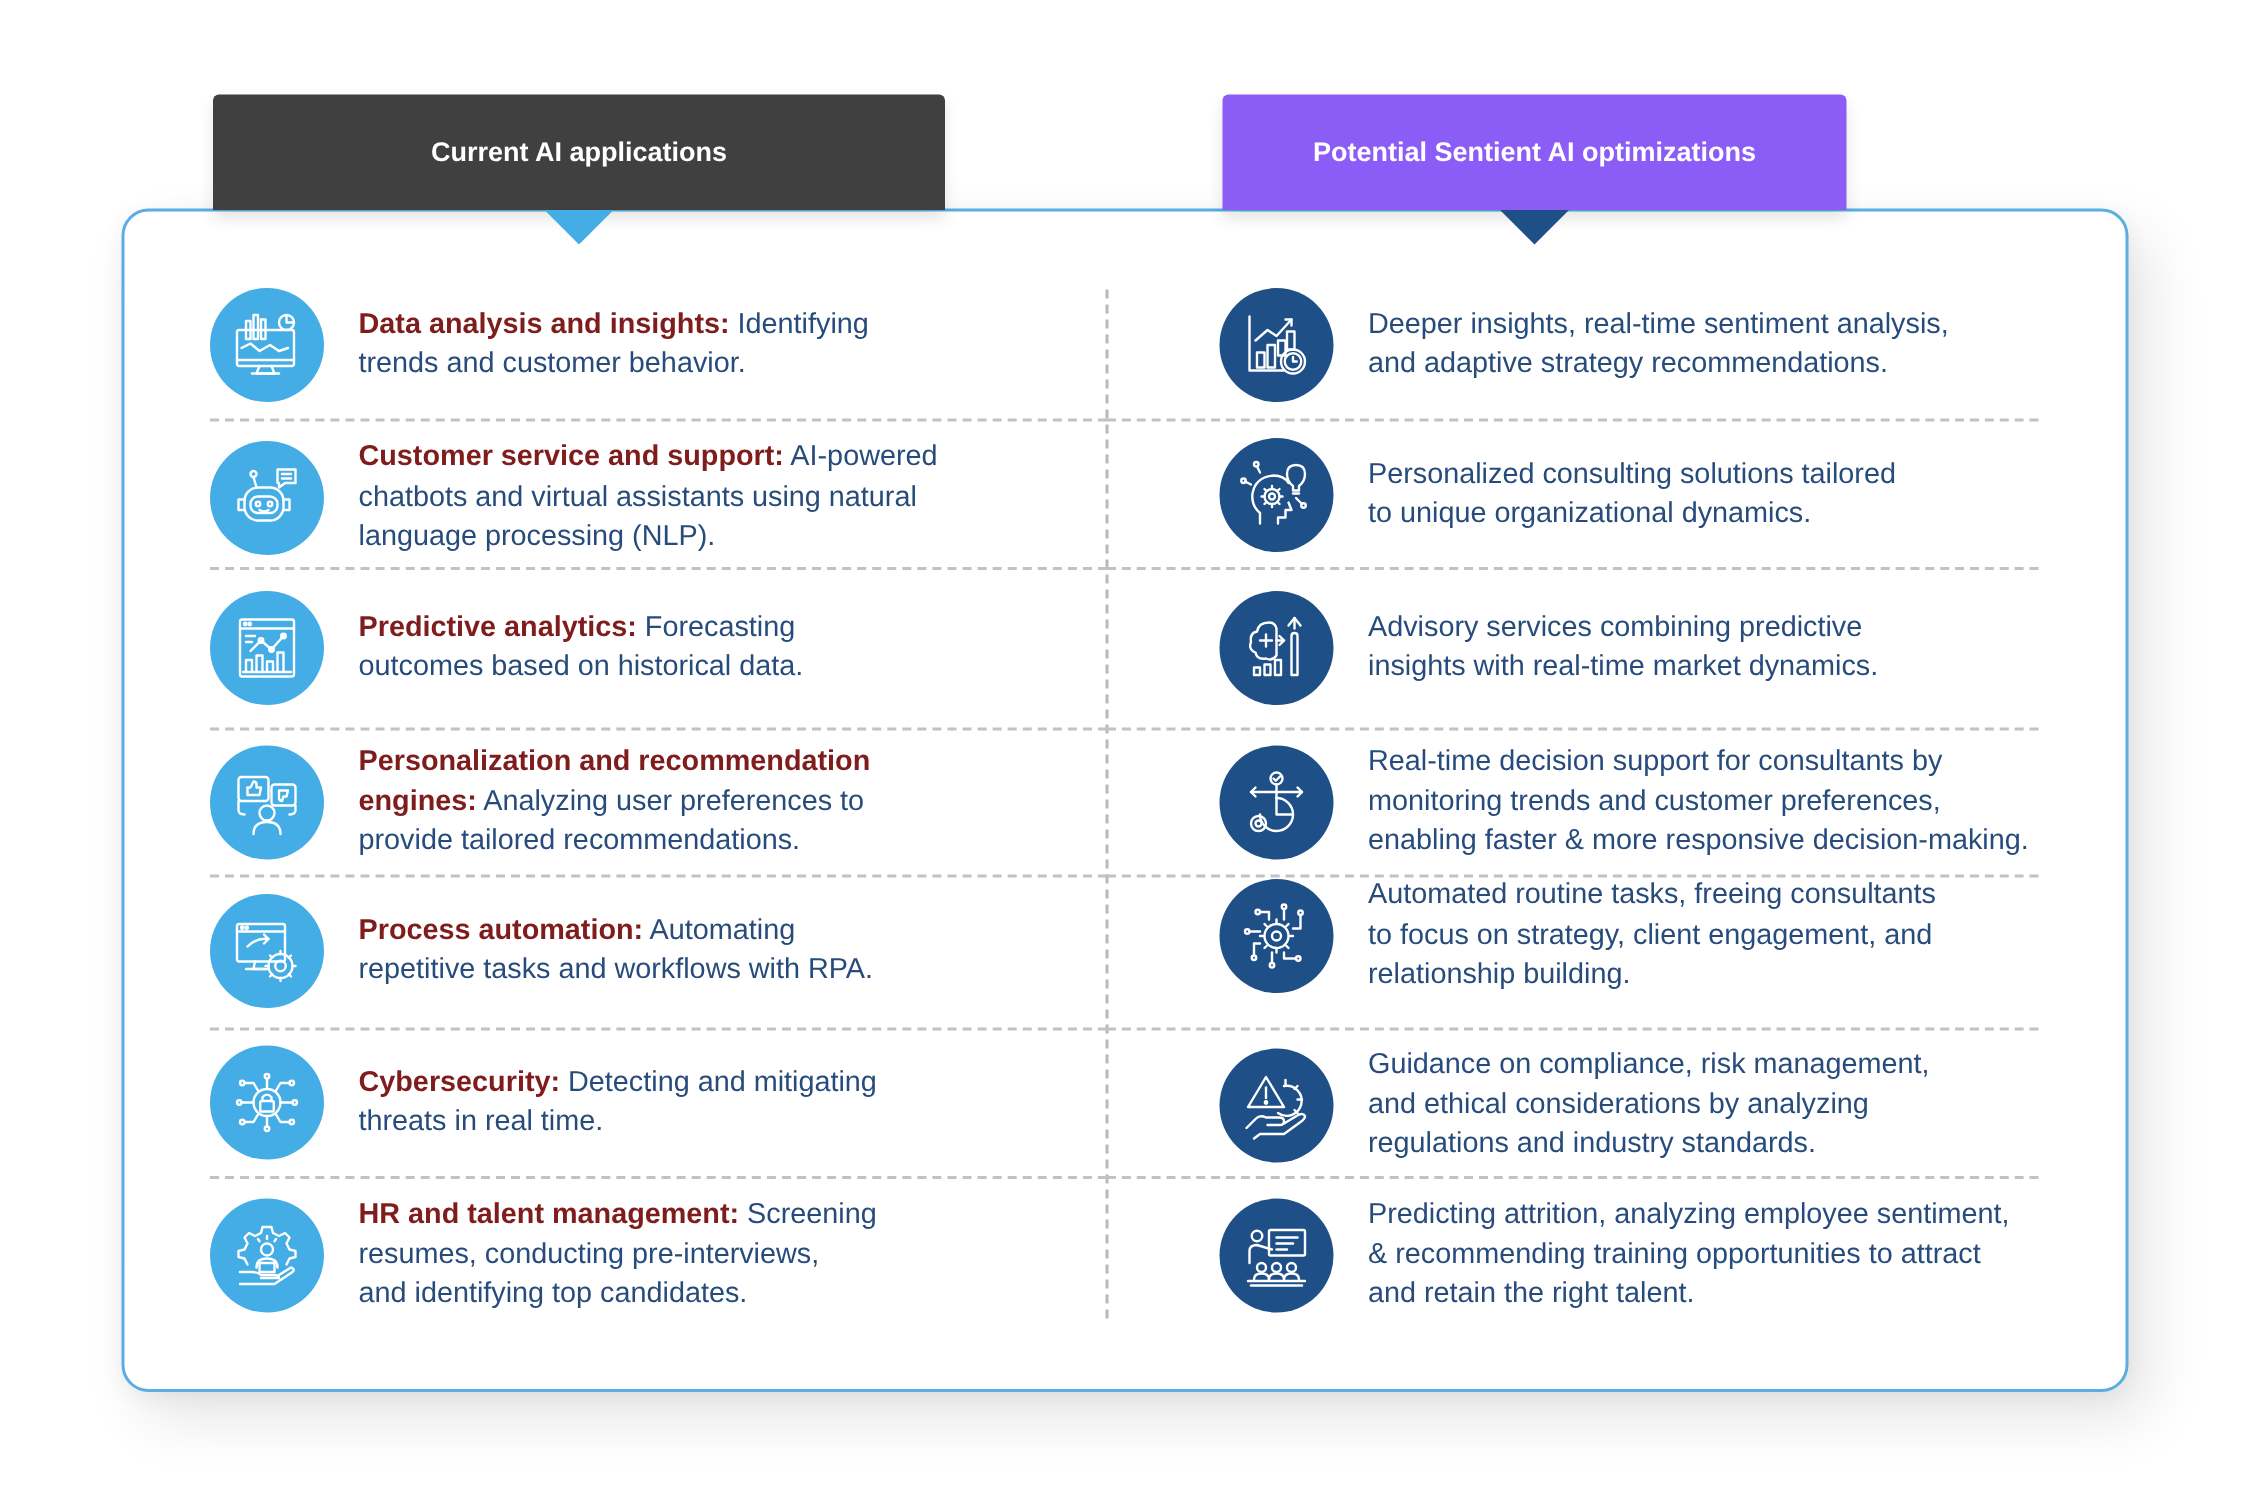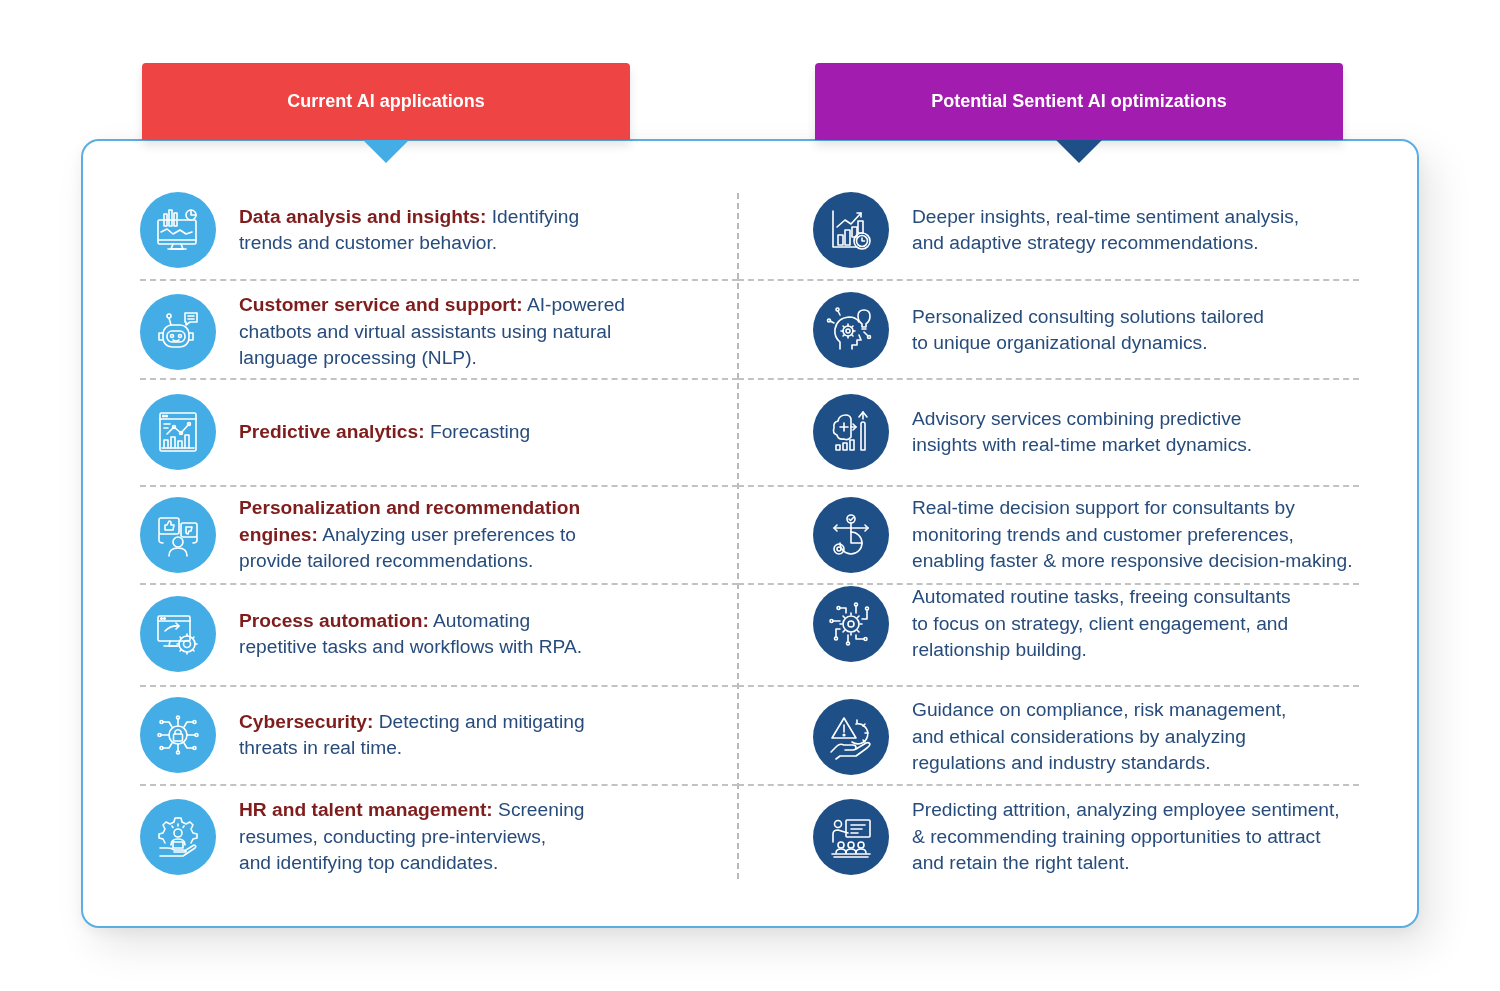--- a/index.html
+++ b/index.html
@@ -36,22 +36,22 @@
     .tab::after {
       content: "";
       position: absolute;
       bottom: -23px; left: 50%;
       transform: translateX(-50%);
       width: 0; height: 0;
       border-left: 23px solid transparent;
       border-right: 23px solid transparent;
       border-top: 23px solid var(--tab-bg);
     }
-    .tab-left { left: 142px; width: 488px; background: #ef4444; text-align: right; --tab-bg: #44ade5; }
-    .tab-right { left: 815px; width: 528px; background: #a21caf; --tab-bg: #1f4f87; }
+    .tab-left { left: 142px; width: 488px; background: #404040; text-align: right; --tab-bg: #44ade5; }
+    .tab-right { left: 815px; width: 416px; background: #8b5cf6; --tab-bg: #1f4f87; }
 
     .center-divider {
       position: absolute;
       left: 737px; top: 193px;
       height: 686px; width: 0;
       border-left: 2px dashed #b9b9b9;
       z-index: 2;
     }
 
     .row {
@@ -178,20 +178,21 @@
           <circle cx="36" cy="17" r="1.5"></circle>
         <path d="M11 41 V33 H15 V41"></path>
           <path d="M18 41 V30 H22 V41"></path>
           <path d="M25 41 V34 H29 V41"></path>
           <path d="M32 41 V28 H36 V41"></path>
         <line x1="9" y1="41" x2="41" y2="41"></line>
       </svg>
     </div>
     <div class="text">
       <b>Predictive analytics:</b><span> Forecasting</span><br>
+      <span>outcomes based on historical data.</span>
     </div>
   </div>
 
   <div class="row row-left" style="top:495px">
     <div class="icon-circle light">
       <svg viewBox="0 0 50 50" fill="none" stroke="#fff" stroke-width="1.6" stroke-linecap="round" stroke-linejoin="round">
         <rect x="6" y="8" width="20" height="16" rx="2"></rect>
         <path d="M12 20 V15 H14 L16 11 Q18 11 18 13 V15 H21 L20 20 Z"></path>
         <rect x="28" y="13" width="16" height="14" rx="2"></rect>
         <path d="M33 17 H39 L38 21 H36 L35 24 Q33 24 33 22 Z"></path>

